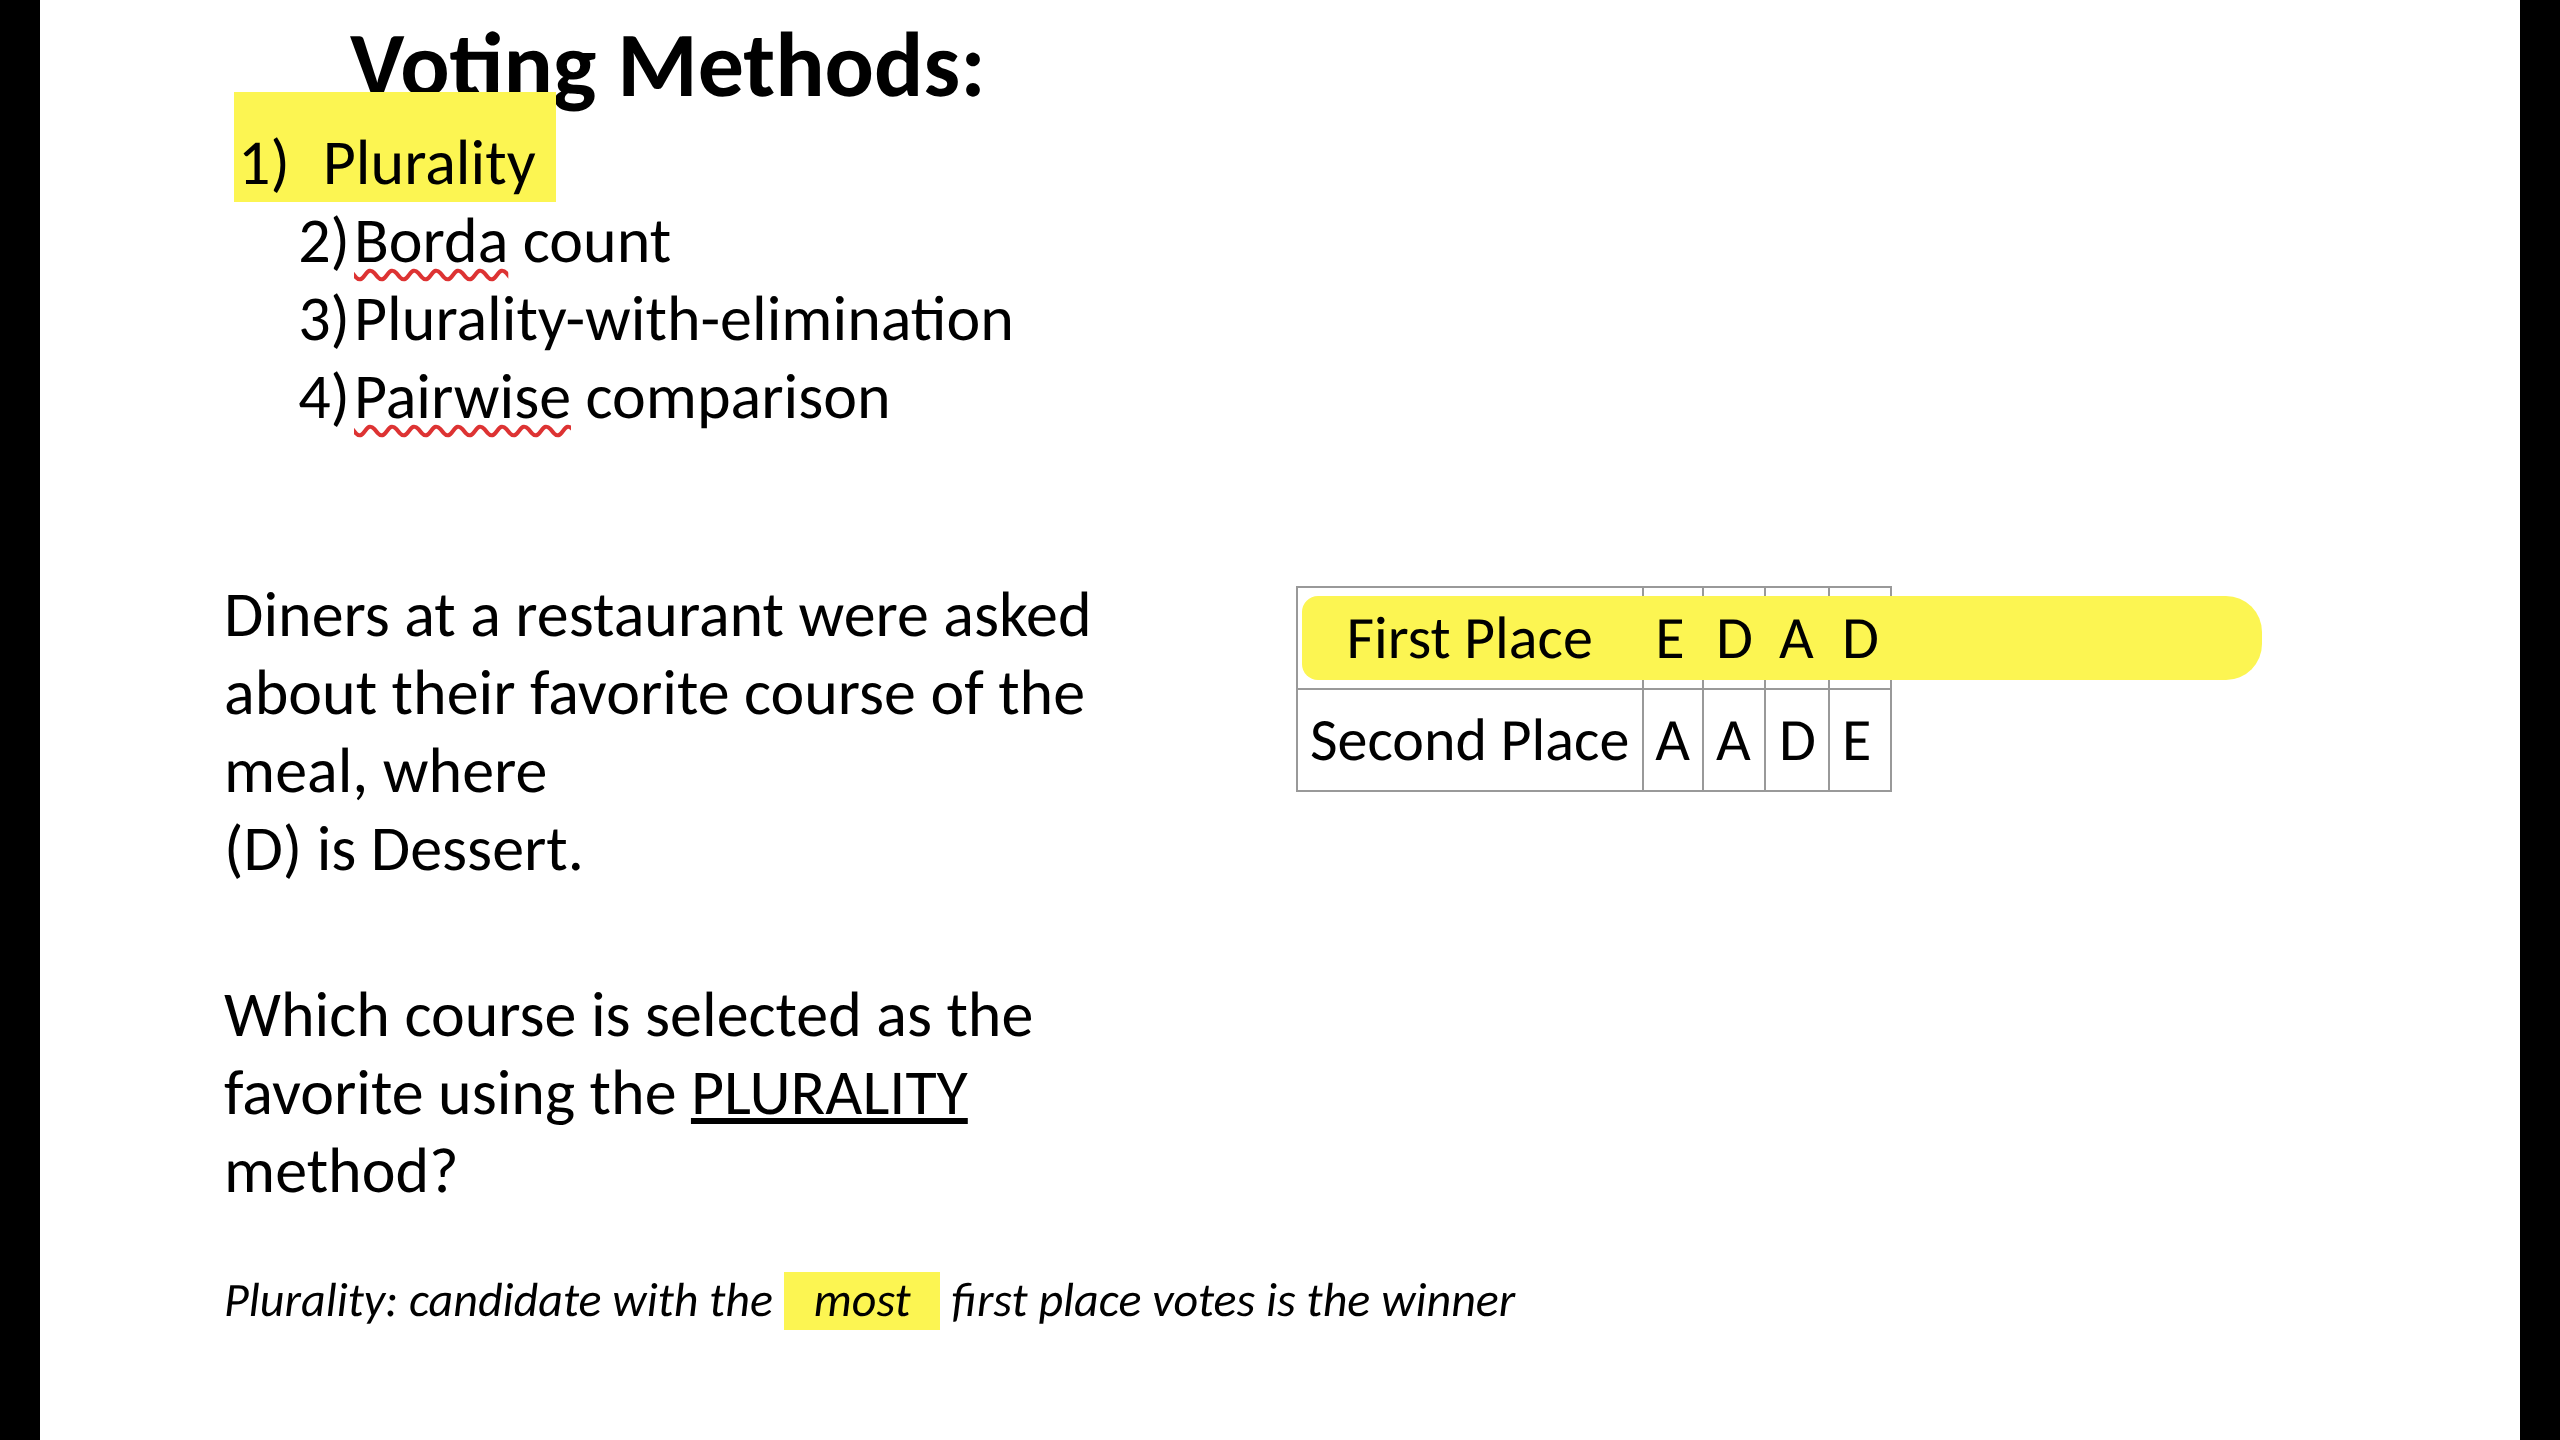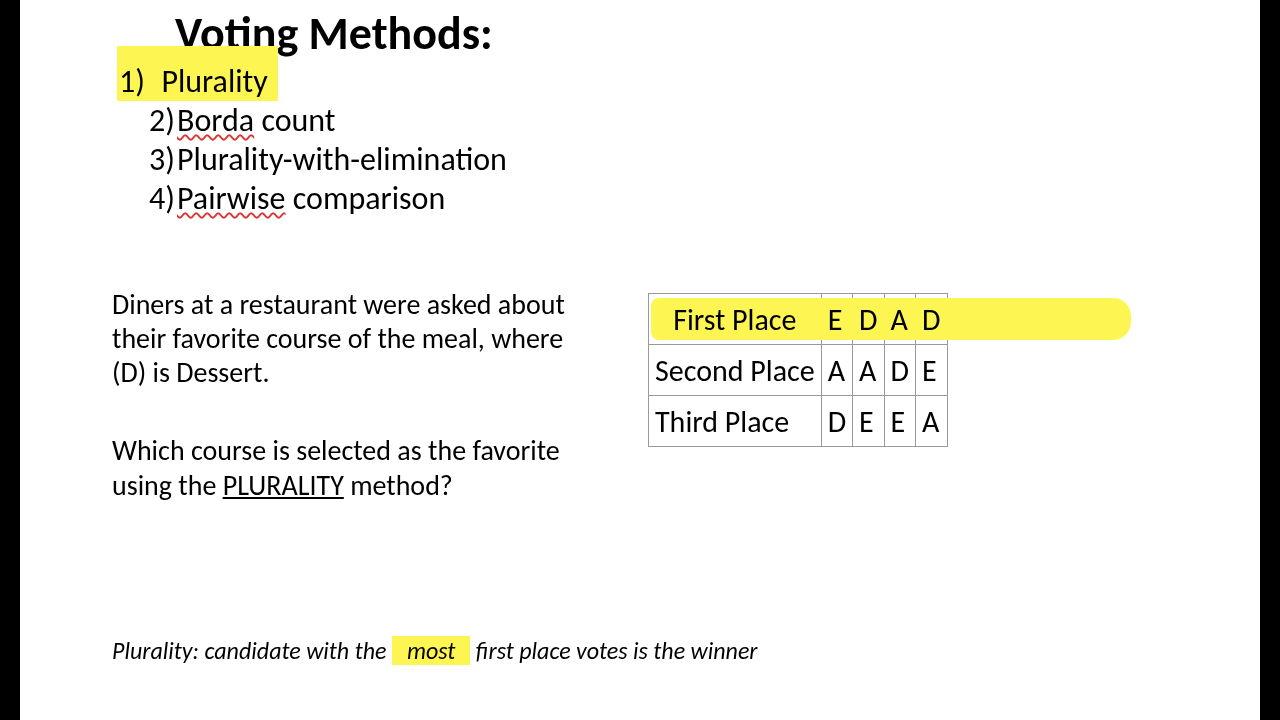--- a/index.html
+++ b/index.html
@@ -53,21 +53,21 @@
   }
   .squiggle {
     text-decoration: underline wavy #d33 1.5px;
     text-underline-offset: 3px;
   }
   .body-left {
     position: absolute;
     left: 92px;
     top: 288px;
     width: 470px;
-    font-size: 28px;
+    font-size: 32px;
     line-height: 1.22;
   }
   .body-left .para2 {
     margin-top: 44px;
   }
   .u { text-decoration: underline; }
 
   .table-wrap {
     position: absolute;
     left: 628px;
@@ -173,27 +173,20 @@
         <td><span>A</span></td>
         <td><span>D</span></td>
       </tr>
       <tr class="row">
         <td>Second Place</td>
         <td>A</td>
         <td>A</td>
         <td>D</td>
         <td>E</td>
       </tr>
-      <tr class="row">
-        <td>Third Place</td>
-        <td>D</td>
-        <td>E</td>
-        <td>E</td>
-        <td>A</td>
-      </tr>
     </tbody>
       </table>
   </div>
 
   <div class="footer">
     <span>Plurality: candidate with the </span><span class="hl2">most</span><span> first place votes is the winner</span>
   </div>
 
 </div>
 

